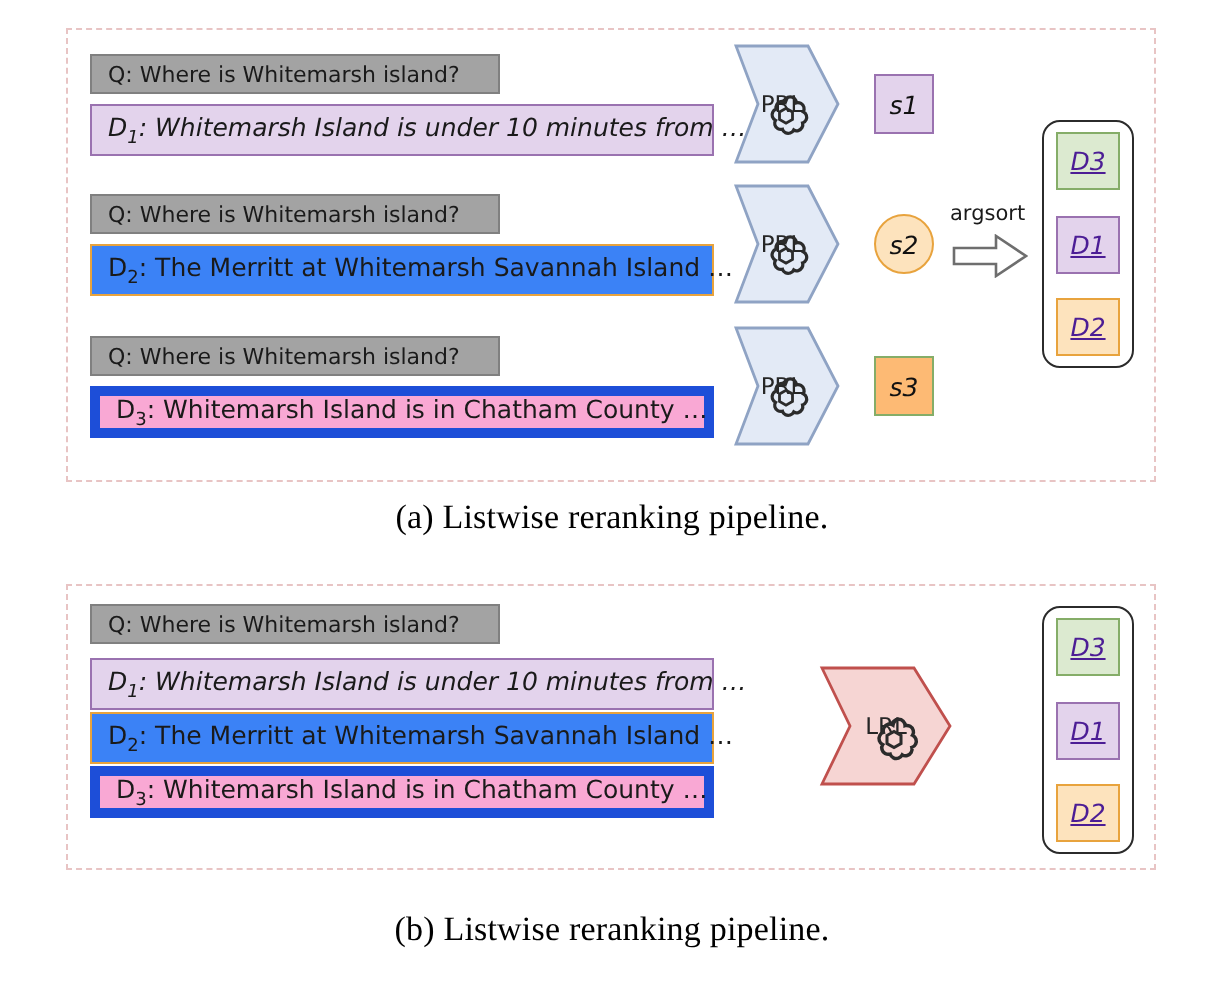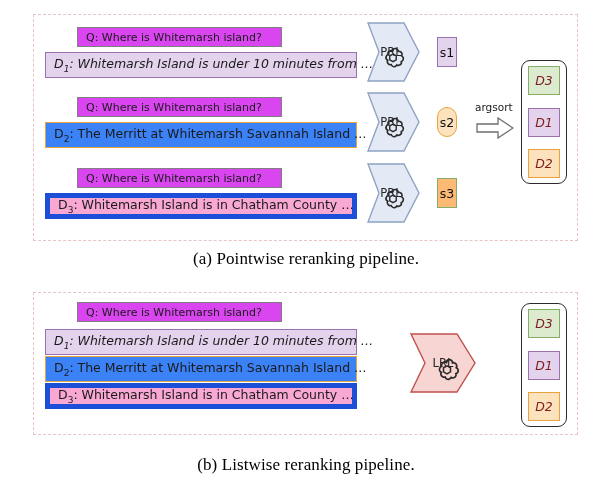--- a/index.html
+++ b/index.html
@@ -39,25 +39,24 @@
     position: absolute;
     box-sizing: border-box;
     display: flex;
     align-items: center;
     font-size: 11.5px;
     color: #1a1a1a;
     padding-left: 8px;
     white-space: nowrap;
   }
   .qbox {
-    background: #d946ef;
+    background: #a3a3a3;
     border: 1px solid #808080;
     height: 20px;
     font-size: 11px;
-    margin-left: 32px;
   }
   .dbox { height: 26px; }
   .dbox.purple { background: #e3d3ec; border: 1px solid #9a72b0; font-style: italic; }
   .dbox.orange { background: #3b82f6; border: 1px solid #e8a33d; }
   .dbox.green  { background: #f9a8d4; border: 5px solid #1d4ed8; }
 
   .dlabel { font-size: 12.5px; }
   .dlabel sub { font-size: 9px; }
 
   
@@ -82,23 +81,24 @@
     font-size: 11.5px;
     color: #262626;
     line-height: 13px;
   }
   .logo { display: block; }
 
   
   .score {
     position: absolute;
     box-sizing: border-box;
-    width: 20px; height: 30px;
+    width: 30px; height: 30px;
     display: flex; align-items: center; justify-content: center;
     font-family: "DejaVu Sans", sans-serif;
+    font-style: italic;
     font-size: 12.5px;
     color: #111111;
   }
   .score.purple { background: #e3d3ec; border: 1.4px solid #9a72b0; }
   .score.orange { background: #fde3bd; border: 1.4px solid #e8a33d; }
   .score.green  { background: #fdba74; border: 1.4px solid #85ad68; }
 
   
   #argsort-label {
     position: absolute;
@@ -119,21 +119,22 @@
     align-items: center;
     justify-content: space-between;
     padding: 5px 6px;
   }
   .stack-item {
     box-sizing: border-box;
     width: 32px; height: 29px;
     display: flex; align-items: center; justify-content: center;
     font-style: italic;
     font-size: 12.5px;
-    color: #7f1d1d;
+    color: #4c1d95;
+    text-decoration: underline;
   }
   .stack-item.purple { background: #e3d3ec; border: 1.4px solid #9a72b0; }
   .stack-item.orange { background: #fde3bd; border: 1.4px solid #e8a33d; }
   .stack-item.green  { background: #dcead0; border: 1.4px solid #85ad68; }
 </style>
 </head>
 <body>
 
 <div class="panel" id="panel-a"></div>
 
@@ -201,21 +202,21 @@
 <svg id="argsort-arrow" style="left:476px; top:117px;" width="38" height="22" viewBox="0 0 38 22">
   <polygon points="1,7 22,7 22,1 37,11 22,21 22,15 1,15" fill="#ffffff" stroke="#6e6e6e" stroke-width="1.3"></polygon>
 </svg>
 
 <div class="stack" style="left:521px; top:60px; width:46px; height:124px;">
   <div class="stack-item green">D3</div>
   <div class="stack-item purple">D1</div>
   <div class="stack-item orange">D2</div>
 </div>
 
-<div class="caption" id="caption-a">(a) Pointwise reranking pipeline.</div>
+<div class="caption" id="caption-a">(a) Listwise reranking pipeline.</div>
 
 <div class="panel" id="panel-b"></div>
 
 <div class="qbox" style="left:45px; top:302px; width:205px;">Q: Where is Whitemarsh island?</div>
 
 <div class="dbox purple" style="left:45px; top:329px; width:312px;">
   <span class="dlabel"><span>D</span><sub>1</sub><span>: Whitemarsh Island is under 10 minutes from …</span></span>
 </div>
 <div class="dbox orange" style="left:45px; top:356px; width:312px;">
   <span class="dlabel"><span>D</span><sub>2</sub><span>: The Merritt at Whitemarsh Savannah Island …</span></span>

